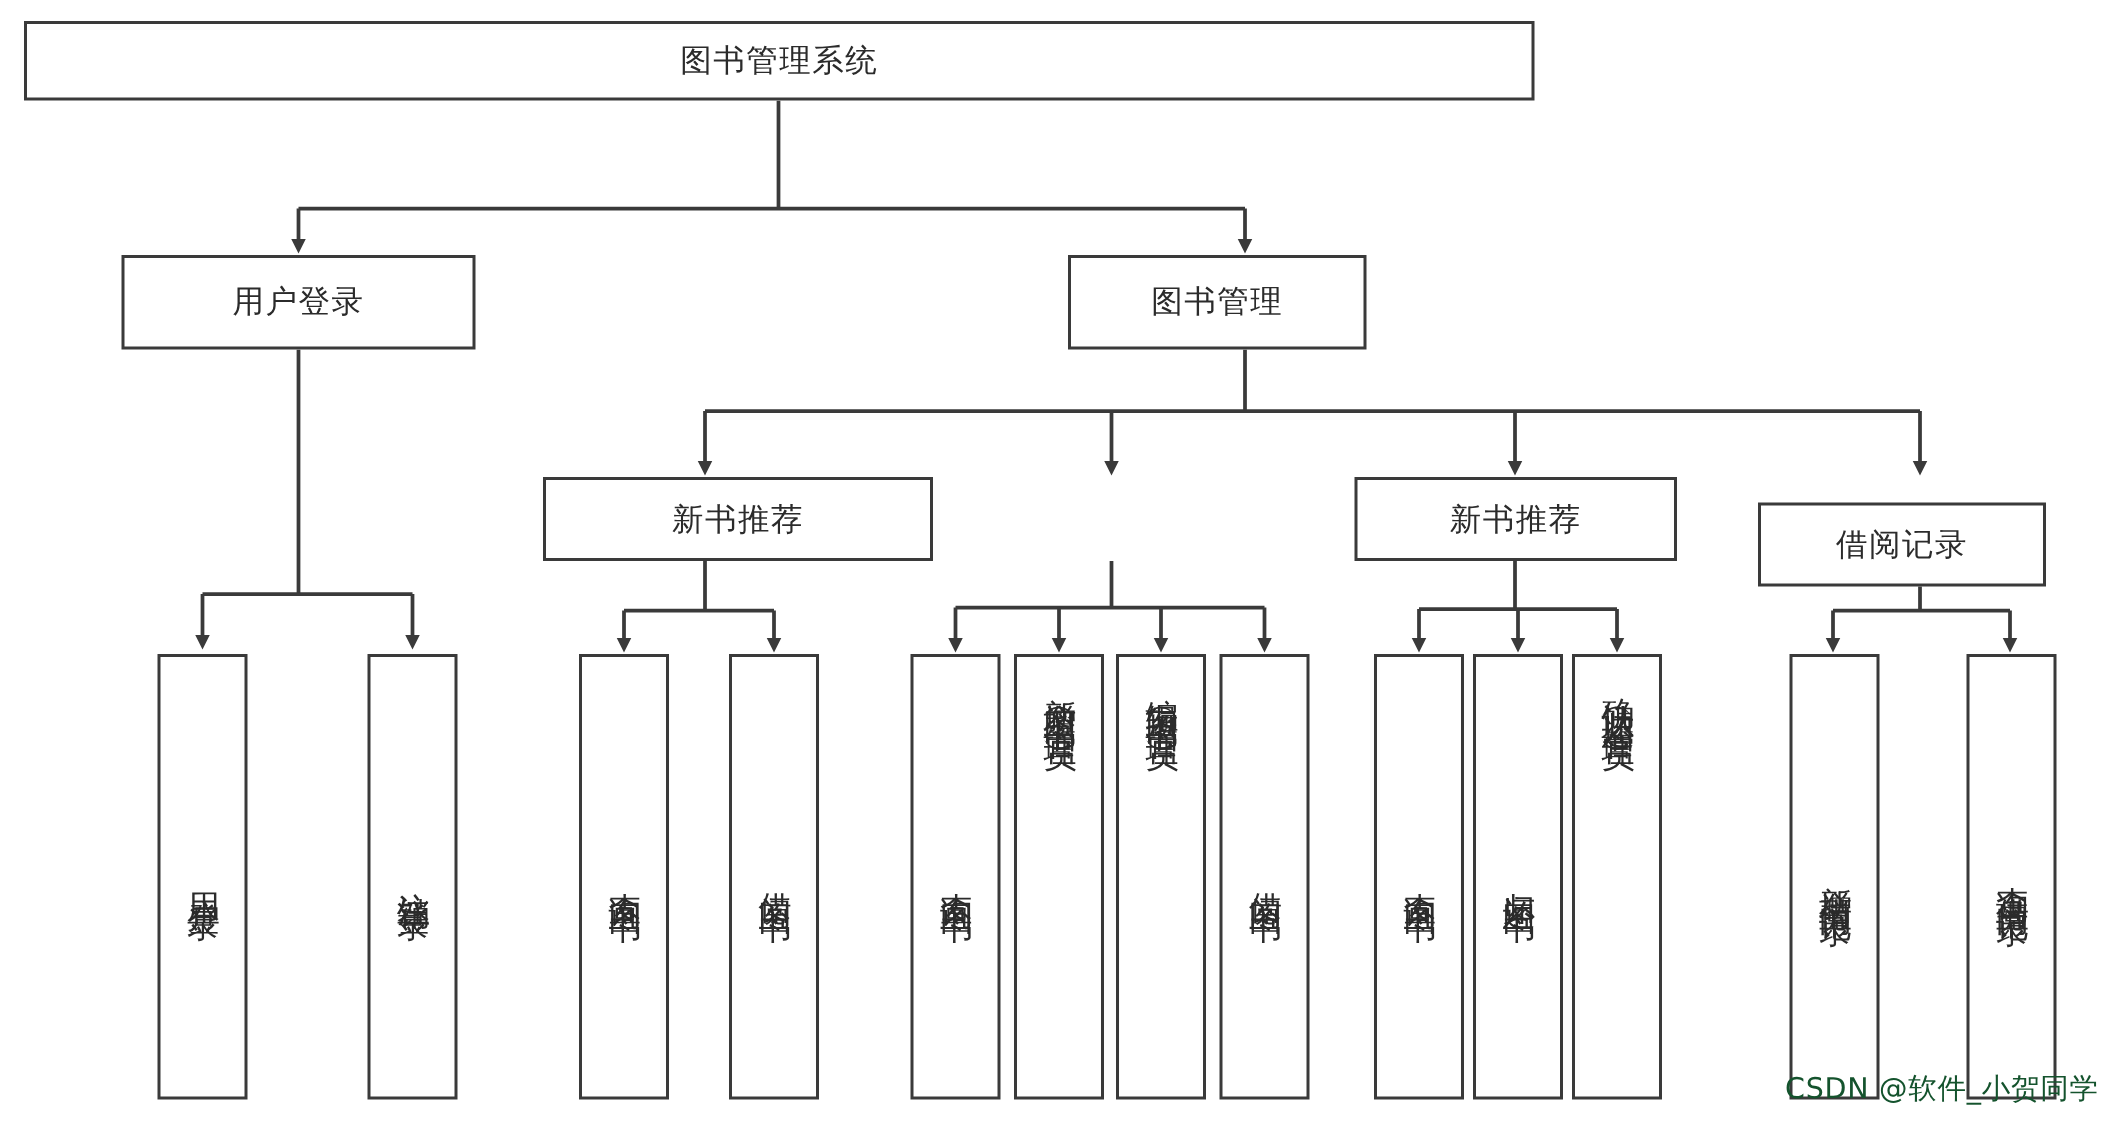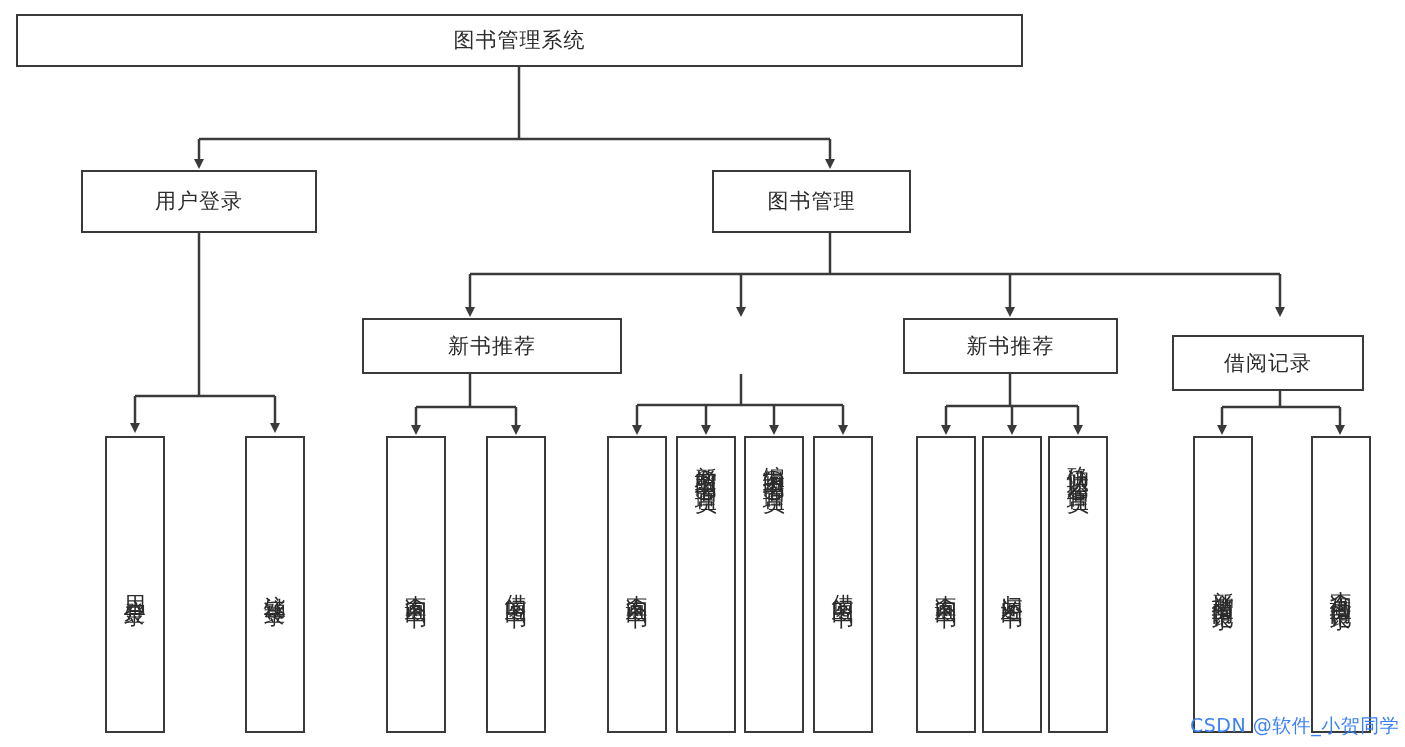--- a/index.html
+++ b/index.html
@@ -52,21 +52,21 @@
     letter-spacing: 4px;
     white-space: nowrap;
   }
   .node.vertical.centered {
     align-items: center;
     padding-top: 0;
   }
   .watermark {
     position: absolute;
     font-size: 19px;
-    color: #3b82f6;
+    color: #14532d;
     white-space: nowrap;
     z-index: 5;
     letter-spacing: 0.5px;
   }
 </style>
 </head>
 <body>
 
 <div id="canvas">
 

